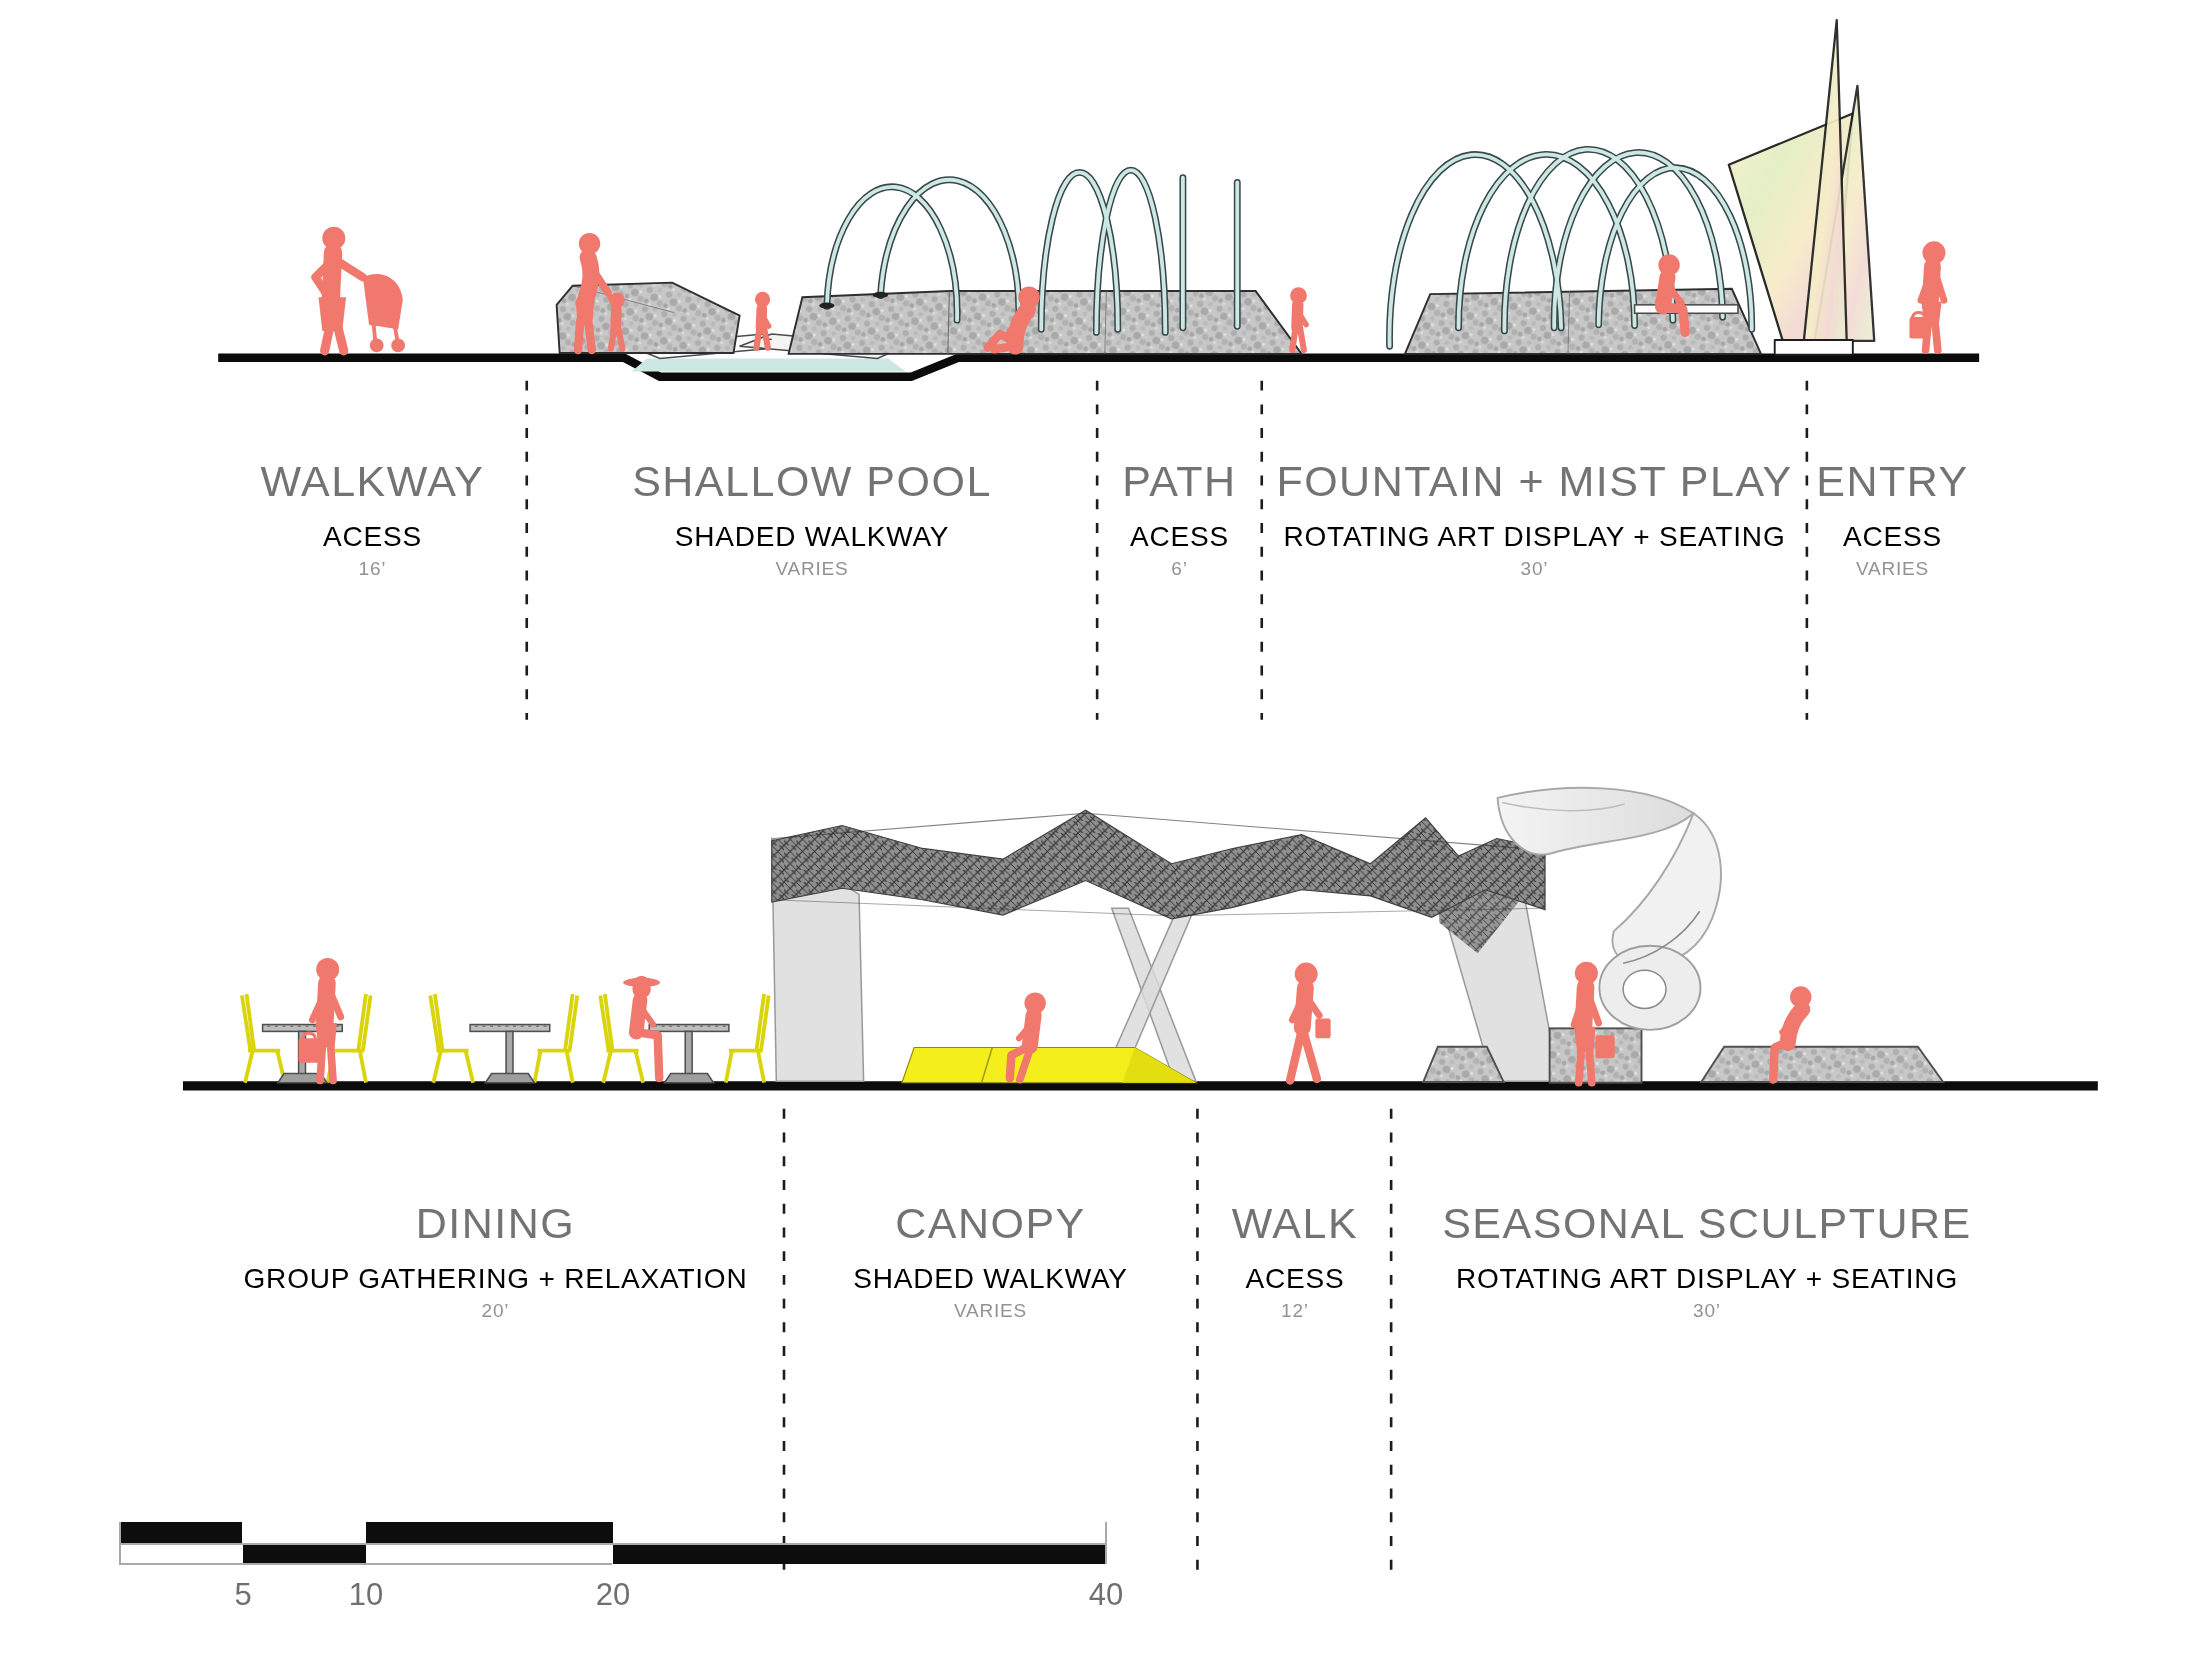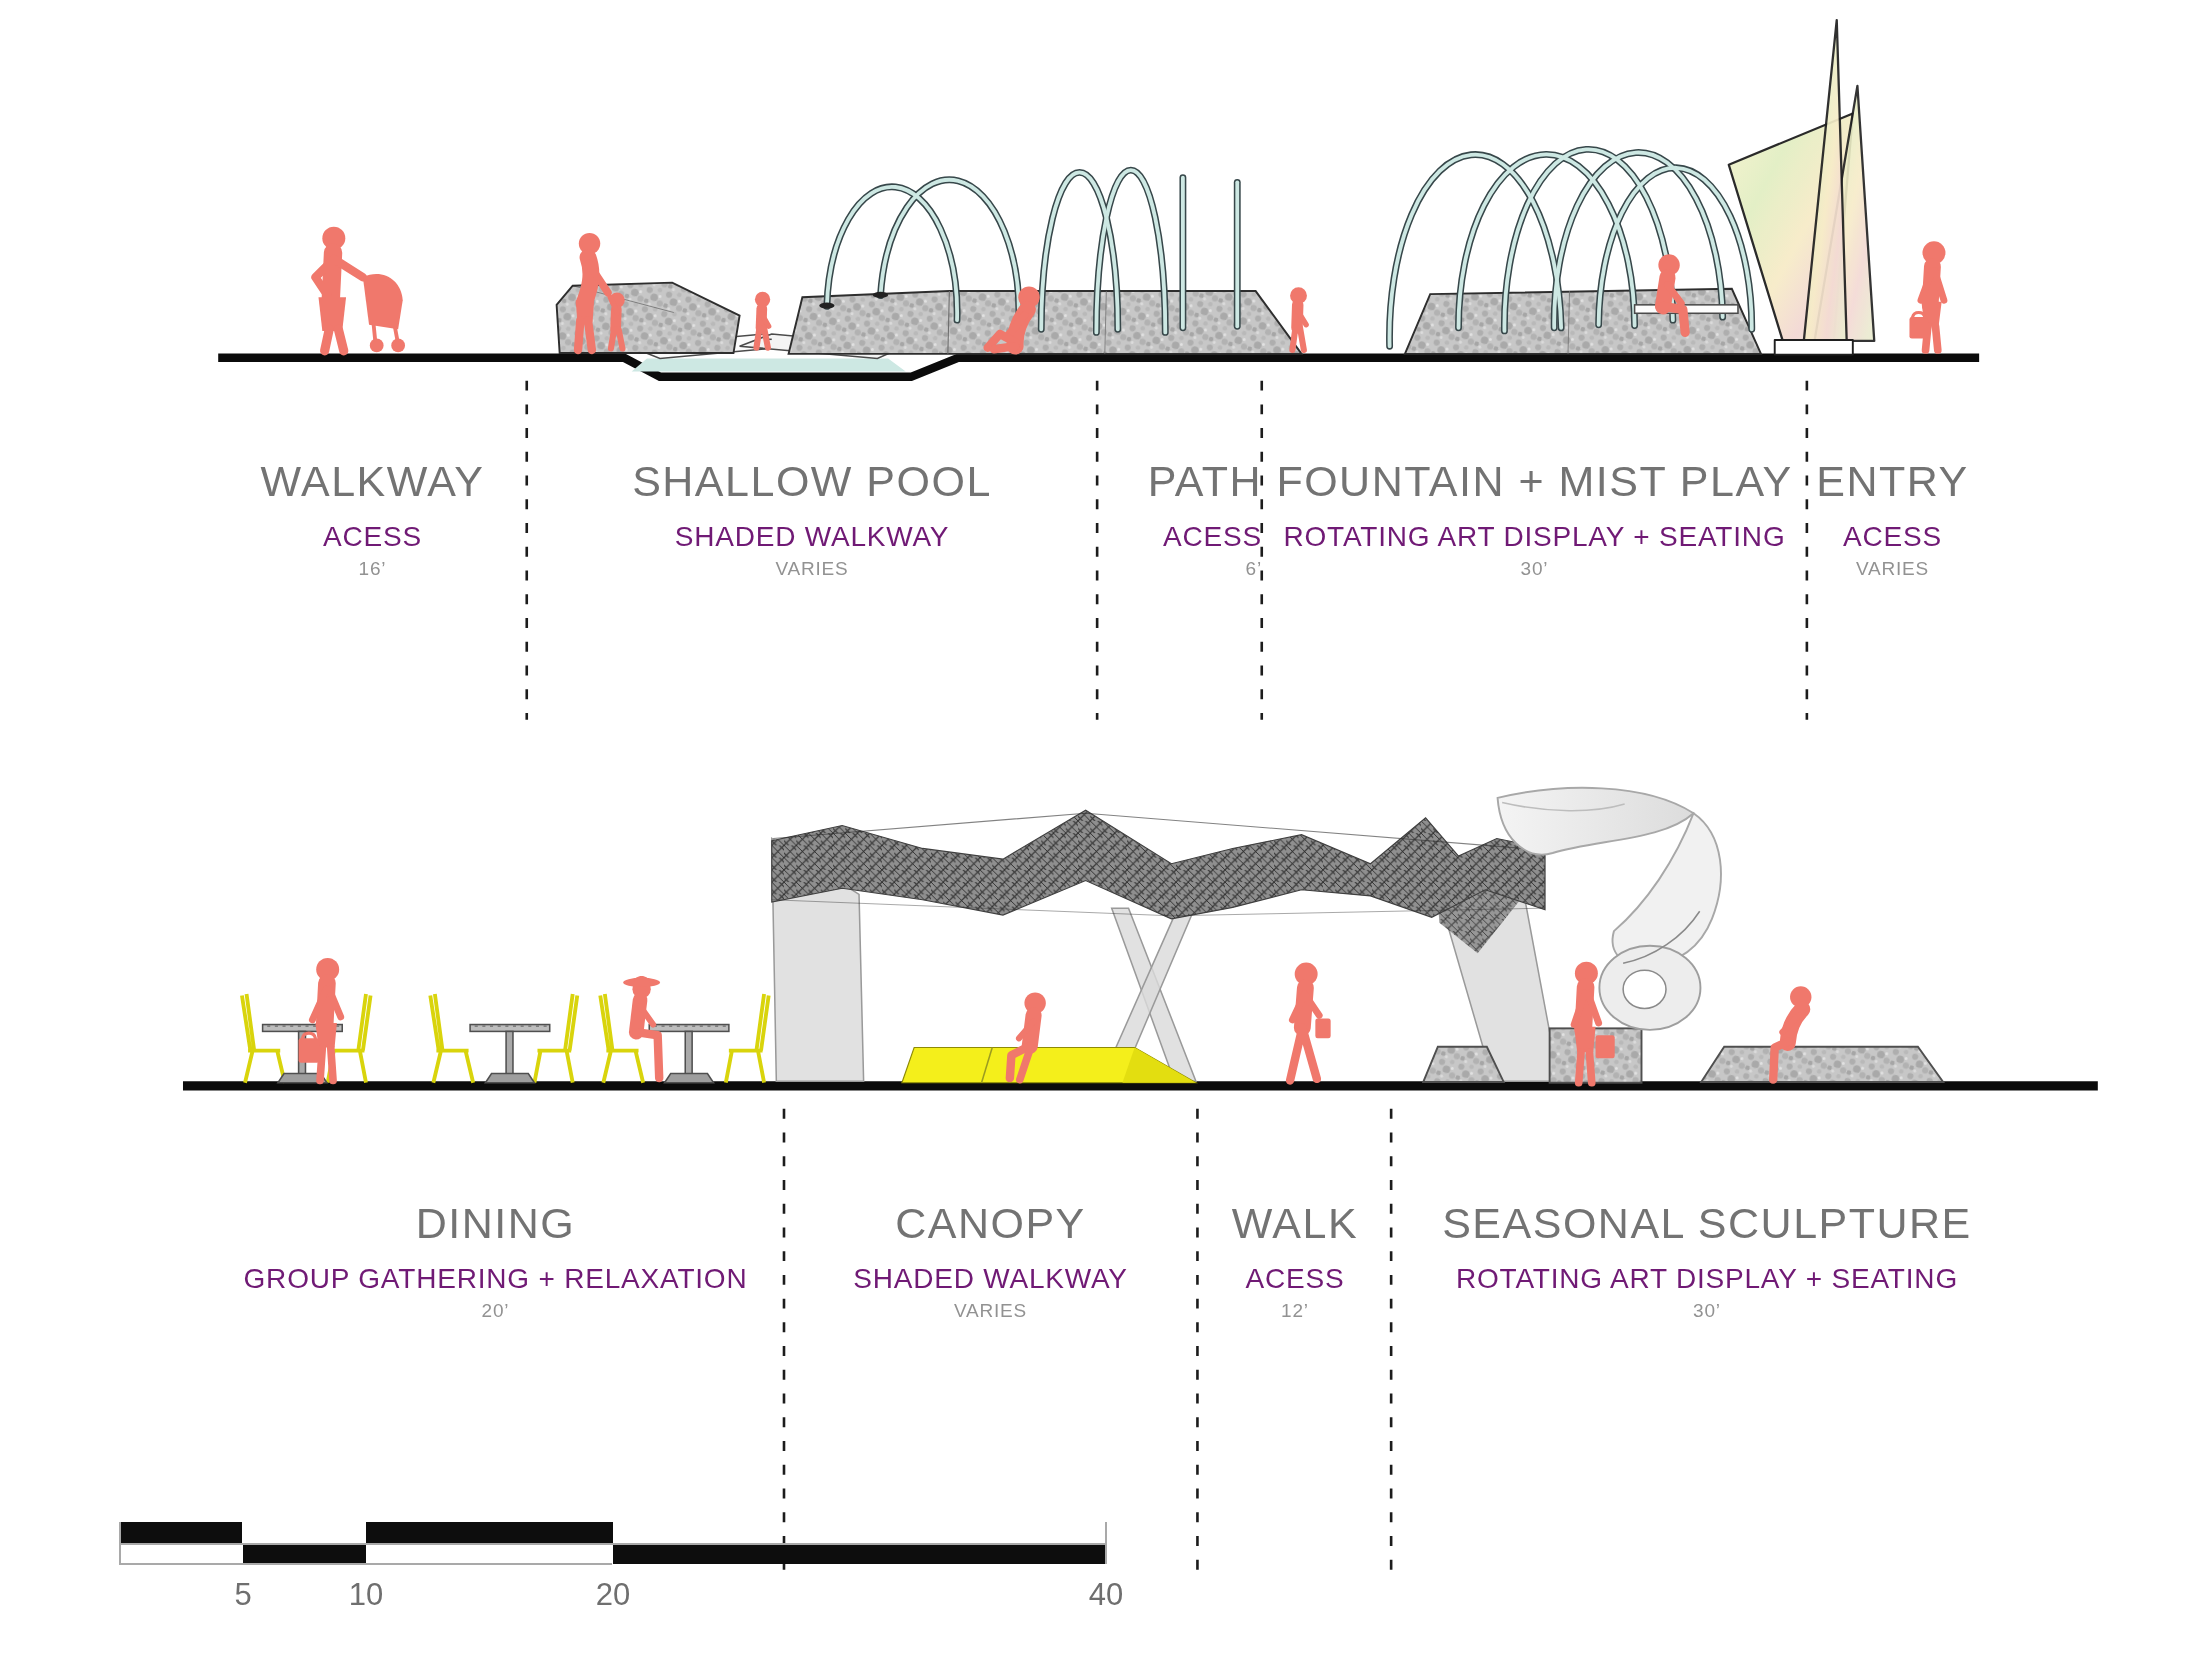--- a/index.html
+++ b/index.html
@@ -1,21 +1,21 @@
 <!DOCTYPE html>
 <html style="font-size:12.3px"><head>
 <meta charset="utf-8">
 <style>
   html,body{margin:0;padding:0;background:#ffffff;}
   #canvas{position:relative;width:2205px;height:1654px;background:#ffffff;overflow:hidden;
           font-family:"Liberation Sans", sans-serif;}
   svg{position:absolute;left:0;top:0;}
   .zone-label{position:absolute;text-align:center;white-space:nowrap;}
   .zone-title{font-size:43px;letter-spacing:1.5px;color:#737373;font-weight:400;line-height:1.05;}
-  .zone-sub{font-size:28px;letter-spacing:0.8px;color:#701a75;margin-top:17px;line-height:1.15;}
+  .zone-sub{font-size:28px;letter-spacing:0.8px;color:#000000;margin-top:17px;line-height:1.15;}
   .zone-dim{font-size:19px;letter-spacing:0.8px;color:#929292;margin-top:4.6px;line-height:1.15;}
   .sb-black{position:absolute;background:#0d0d0d;}
   .sb-line{position:absolute;background:#a9a9a9;}
   .sb-num{position:absolute;width:92px;margin-left:-46px;text-align:center;
           font-size:31px;color:#6f6f6f;}
 </style>
 </head>
 <body>
 
 <div id="canvas">
@@ -329,21 +329,21 @@
   <div class="zone-label" style="left:218px;top:459px;width:309px;">
     <div class="zone-title">WALKWAY</div>
     <div class="zone-sub">ACESS</div>
     <div class="zone-dim">16’</div>
   </div>
   <div class="zone-label" style="left:527px;top:459px;width:570px;">
     <div class="zone-title">SHALLOW POOL</div>
     <div class="zone-sub">SHADED WALKWAY</div>
     <div class="zone-dim">VARIES</div>
   </div>
-  <div class="zone-label" style="left:1097px;top:459px;width:165px;text-align:right;">
+  <div class="zone-label" style="left:1097px;top:459px;width:165px;">
     <div class="zone-title">PATH</div>
     <div class="zone-sub">ACESS</div>
     <div class="zone-dim">6’</div>
   </div>
   <div class="zone-label" style="left:1262px;top:459px;width:545px;">
     <div class="zone-title">FOUNTAIN + MIST PLAY</div>
     <div class="zone-sub">ROTATING ART DISPLAY + SEATING</div>
     <div class="zone-dim">30’</div>
   </div>
   <div class="zone-label" style="left:1753px;top:459px;width:279px;">

